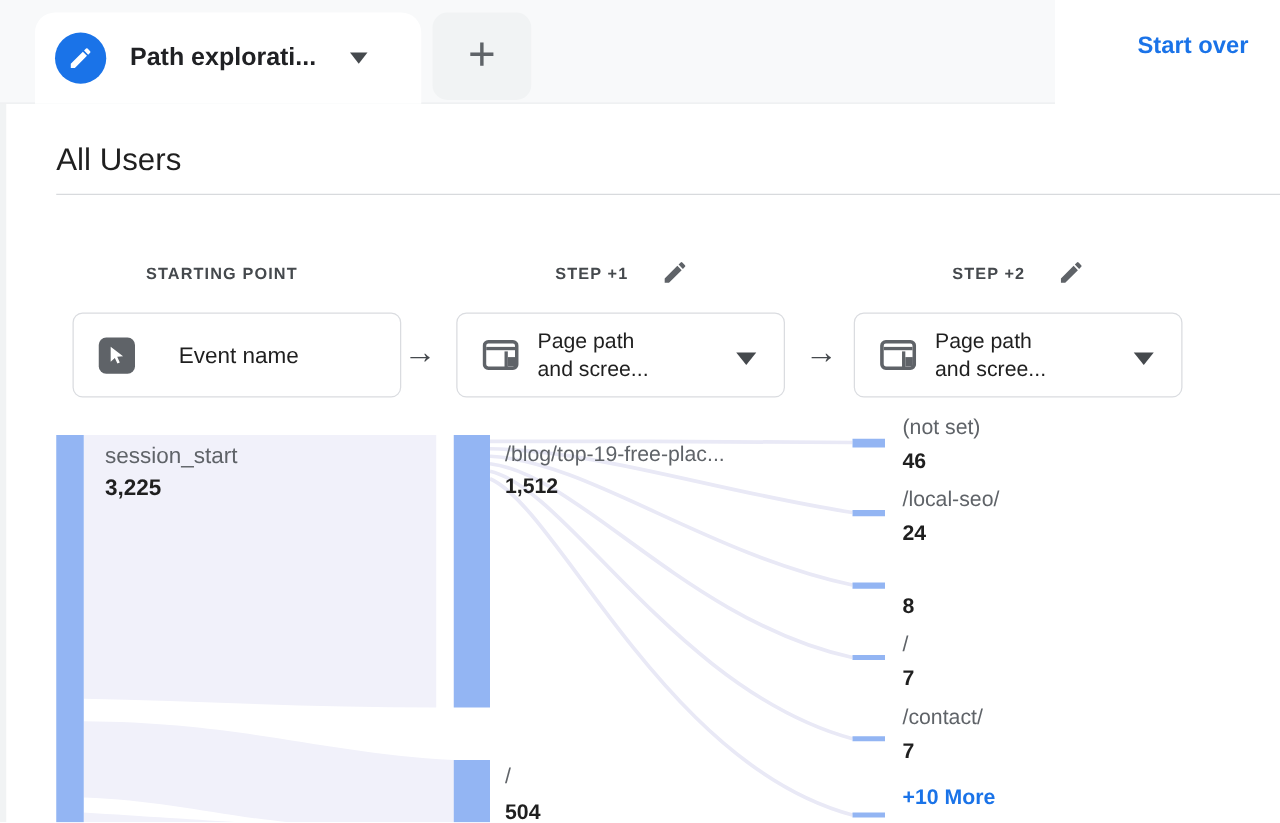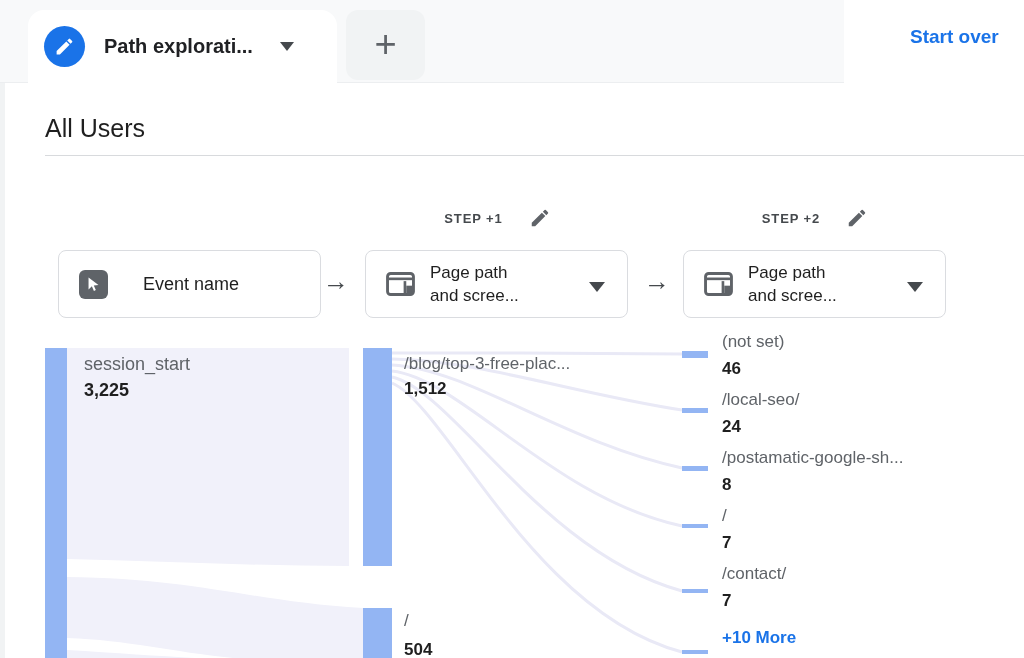--- a/index.html
+++ b/index.html
@@ -97,20 +97,23 @@
       <span class="plus-glyph">+</span>
     </div>
     <span class="start-over">Start over</span>
   </div>
 
   <div class="left-strip"></div>
 
   <div class="all-users">All Users</div>
   <div class="rule"></div>
 
+  <div class="col-head ch-1">
+    <span>STARTING POINT</span>
+  </div>
   <div class="col-head ch-2">
     <span>STEP +1</span>
     <span class="step-pencil">
       <svg width="22" height="22" viewBox="0 0 24 24">
         <path fill="#5f6368" d="M3 17.25V21h3.75L17.81 9.94l-3.75-3.75L3 17.25zM20.71 7.04c.39-.39.39-1.02 0-1.41l-2.34-2.34a.9959.9959 0 0 0-1.41 0l-1.83 1.83 3.75 3.75 1.83-1.83z"></path>
       </svg>
     </span>
   </div>
   <div class="col-head ch-3">
     <span>STEP +2</span>
@@ -184,30 +187,29 @@
   <div class="stub st-0"></div>
   <div class="stub st-1"></div>
   <div class="stub st-2"></div>
   <div class="stub st-3"></div>
   <div class="stub st-4"></div>
   <div class="stub st-5"></div>
 
   <span class="n-label lbl-start">session_start</span>
   <span class="n-value val-start">3,225</span>
 
-  <span class="n-label lbl-mid1">/blog/top-3-free-plac...</span>
+  <span class="n-label lbl-mid1">/blog/top-19-free-plac...</span>
   <span class="n-value val-mid1">1,512</span>
   <span class="n-label lbl-mid2">/</span>
   <span class="n-value val-mid2">504</span>
 
   <span class="n-label r-lbl rl-0">(not set)</span>
   <span class="n-value r-val rv-0">46</span>
   <span class="n-label r-lbl rl-1">/local-seo/</span>
   <span class="n-value r-val rv-1">24</span>
-  <span class="n-label r-lbl rl-2">/postamatic-google-sh...</span>
   <span class="n-value r-val rv-2">8</span>
   <span class="n-label r-lbl rl-3">/</span>
   <span class="n-value r-val rv-3">7</span>
   <span class="n-label r-lbl rl-4">/contact/</span>
   <span class="n-value r-val rv-4">7</span>
 
   <span class="n-label more-link">+10 More</span>
 
 </div>
 

